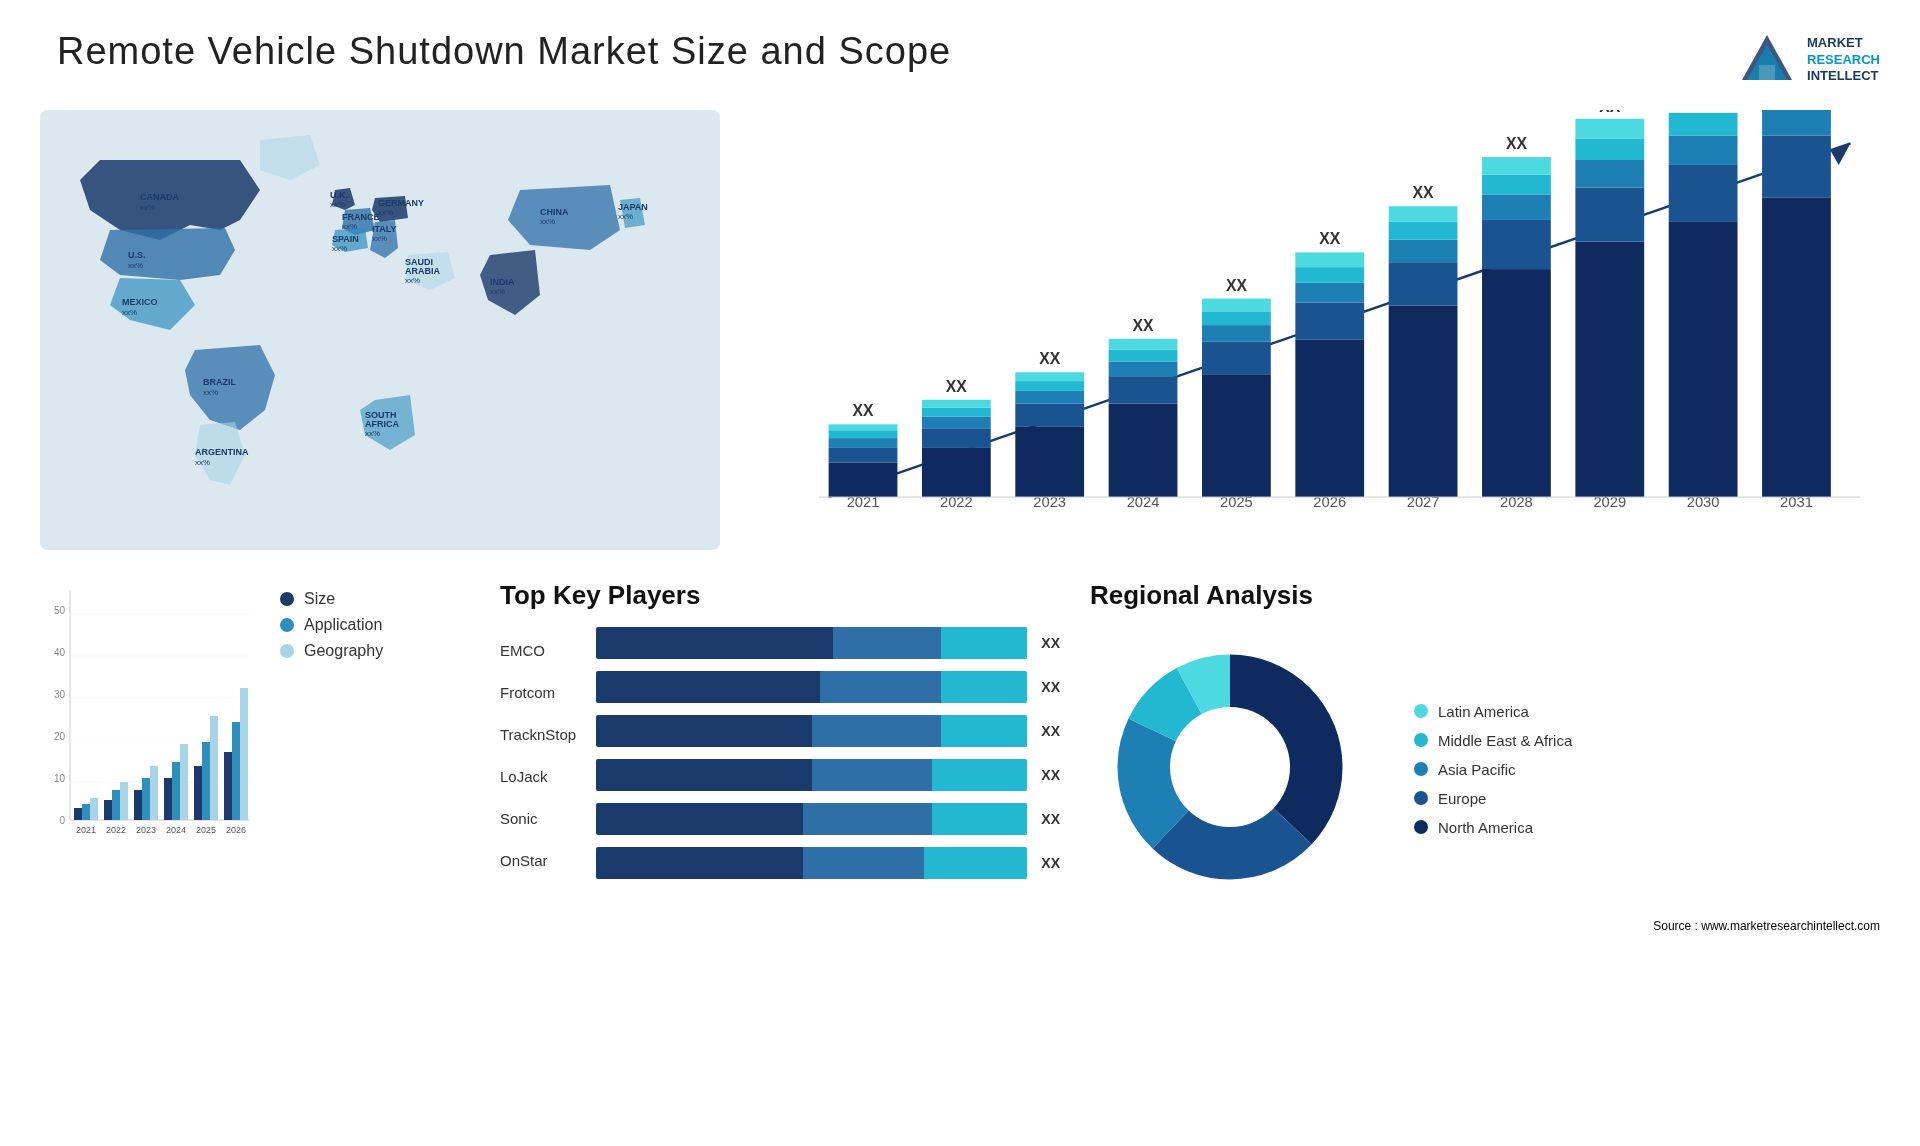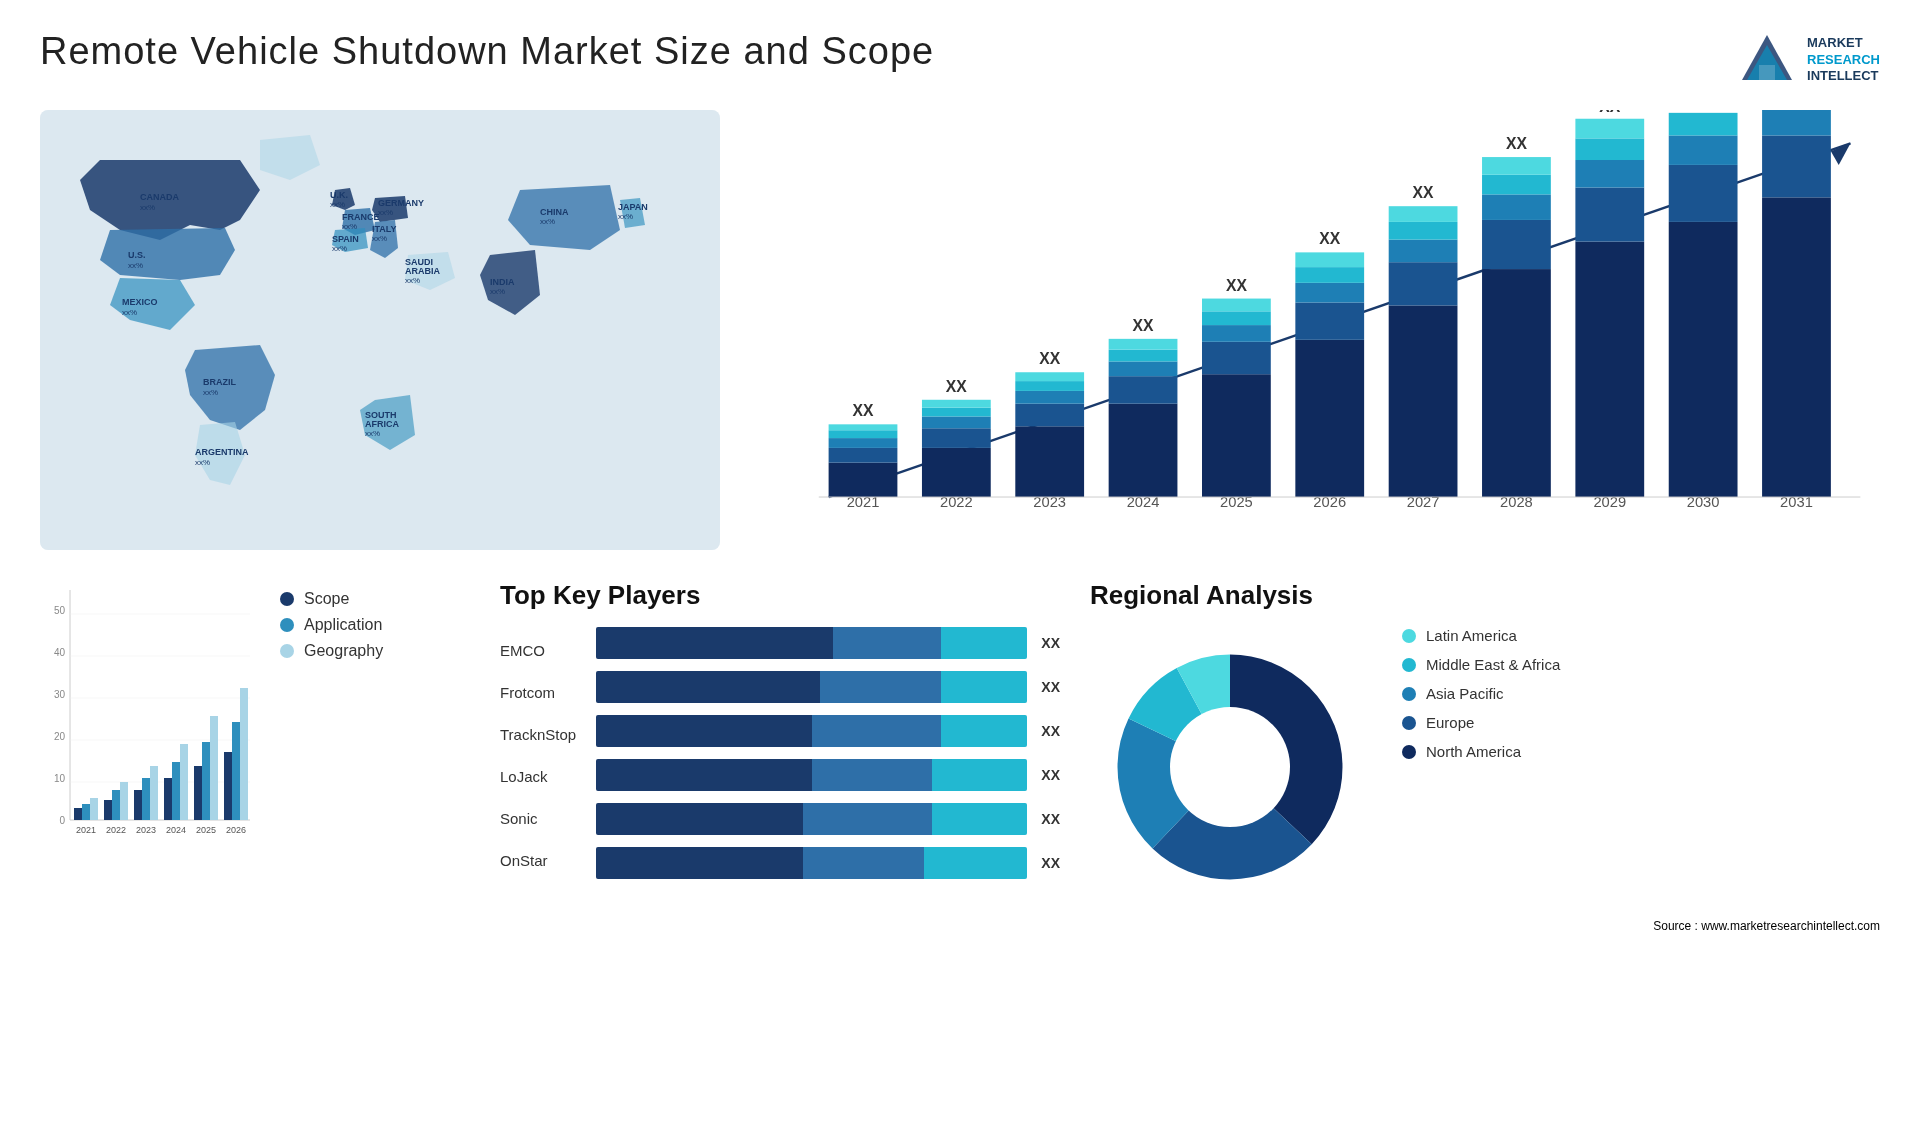--- a/index.html
+++ b/index.html
@@ -15,20 +15,21 @@
       display: flex;
       justify-content: space-between;
       align-items: flex-start;
       margin-bottom: 20px;
     }
     .page-title {
       font-size: 38px;
       font-weight: 300;
       color: #222;
       letter-spacing: 1px;
+      margin-left: 17px;
     }
     .logo-area {
       display: flex;
       align-items: center;
       gap: 10px;
     }
     .logo-icon {
       width: 60px;
       height: 60px;
     }
@@ -169,21 +170,22 @@
     .player-bar-label {
       font-size: 14px;
       font-weight: 700;
       color: #333;
       margin-left: 6px;
     }
 
     
     .regional-content {
       display: flex;
-      gap: 32px;
+      align-items: center;
+      gap: 44px;
       margin-top: 10px;
     }
     .donut-area {
       flex-shrink: 0;
     }
     .regional-legend {
       display: flex;
       flex-direction: column;
       gap: 12px;
     }
@@ -494,21 +496,21 @@
 
           <rect x="184" y="172" width="8" height="68" fill="#1a3a6b"></rect>
           <rect x="192" y="142" width="8" height="98" fill="#2e8fbd"></rect>
           <rect x="200" y="108" width="8" height="132" fill="#a8d4e6"></rect>
           <text x="196" y="253" text-anchor="middle" font-size="9" fill="#555">2026</text>
         </svg>
       </div>
       <div class="legend">
         <div class="legend-item">
           <div class="legend-dot" style="background:#1a3a6b;"></div>
-          <span>Scope</span>
+          <span>Size</span>
         </div>
         <div class="legend-item">
           <div class="legend-dot" style="background:#2e8fbd;"></div>
           <span>Application</span>
         </div>
         <div class="legend-item">
           <div class="legend-dot" style="background:#a8d4e6;"></div>
           <span>Geography</span>
         </div>
       </div>

